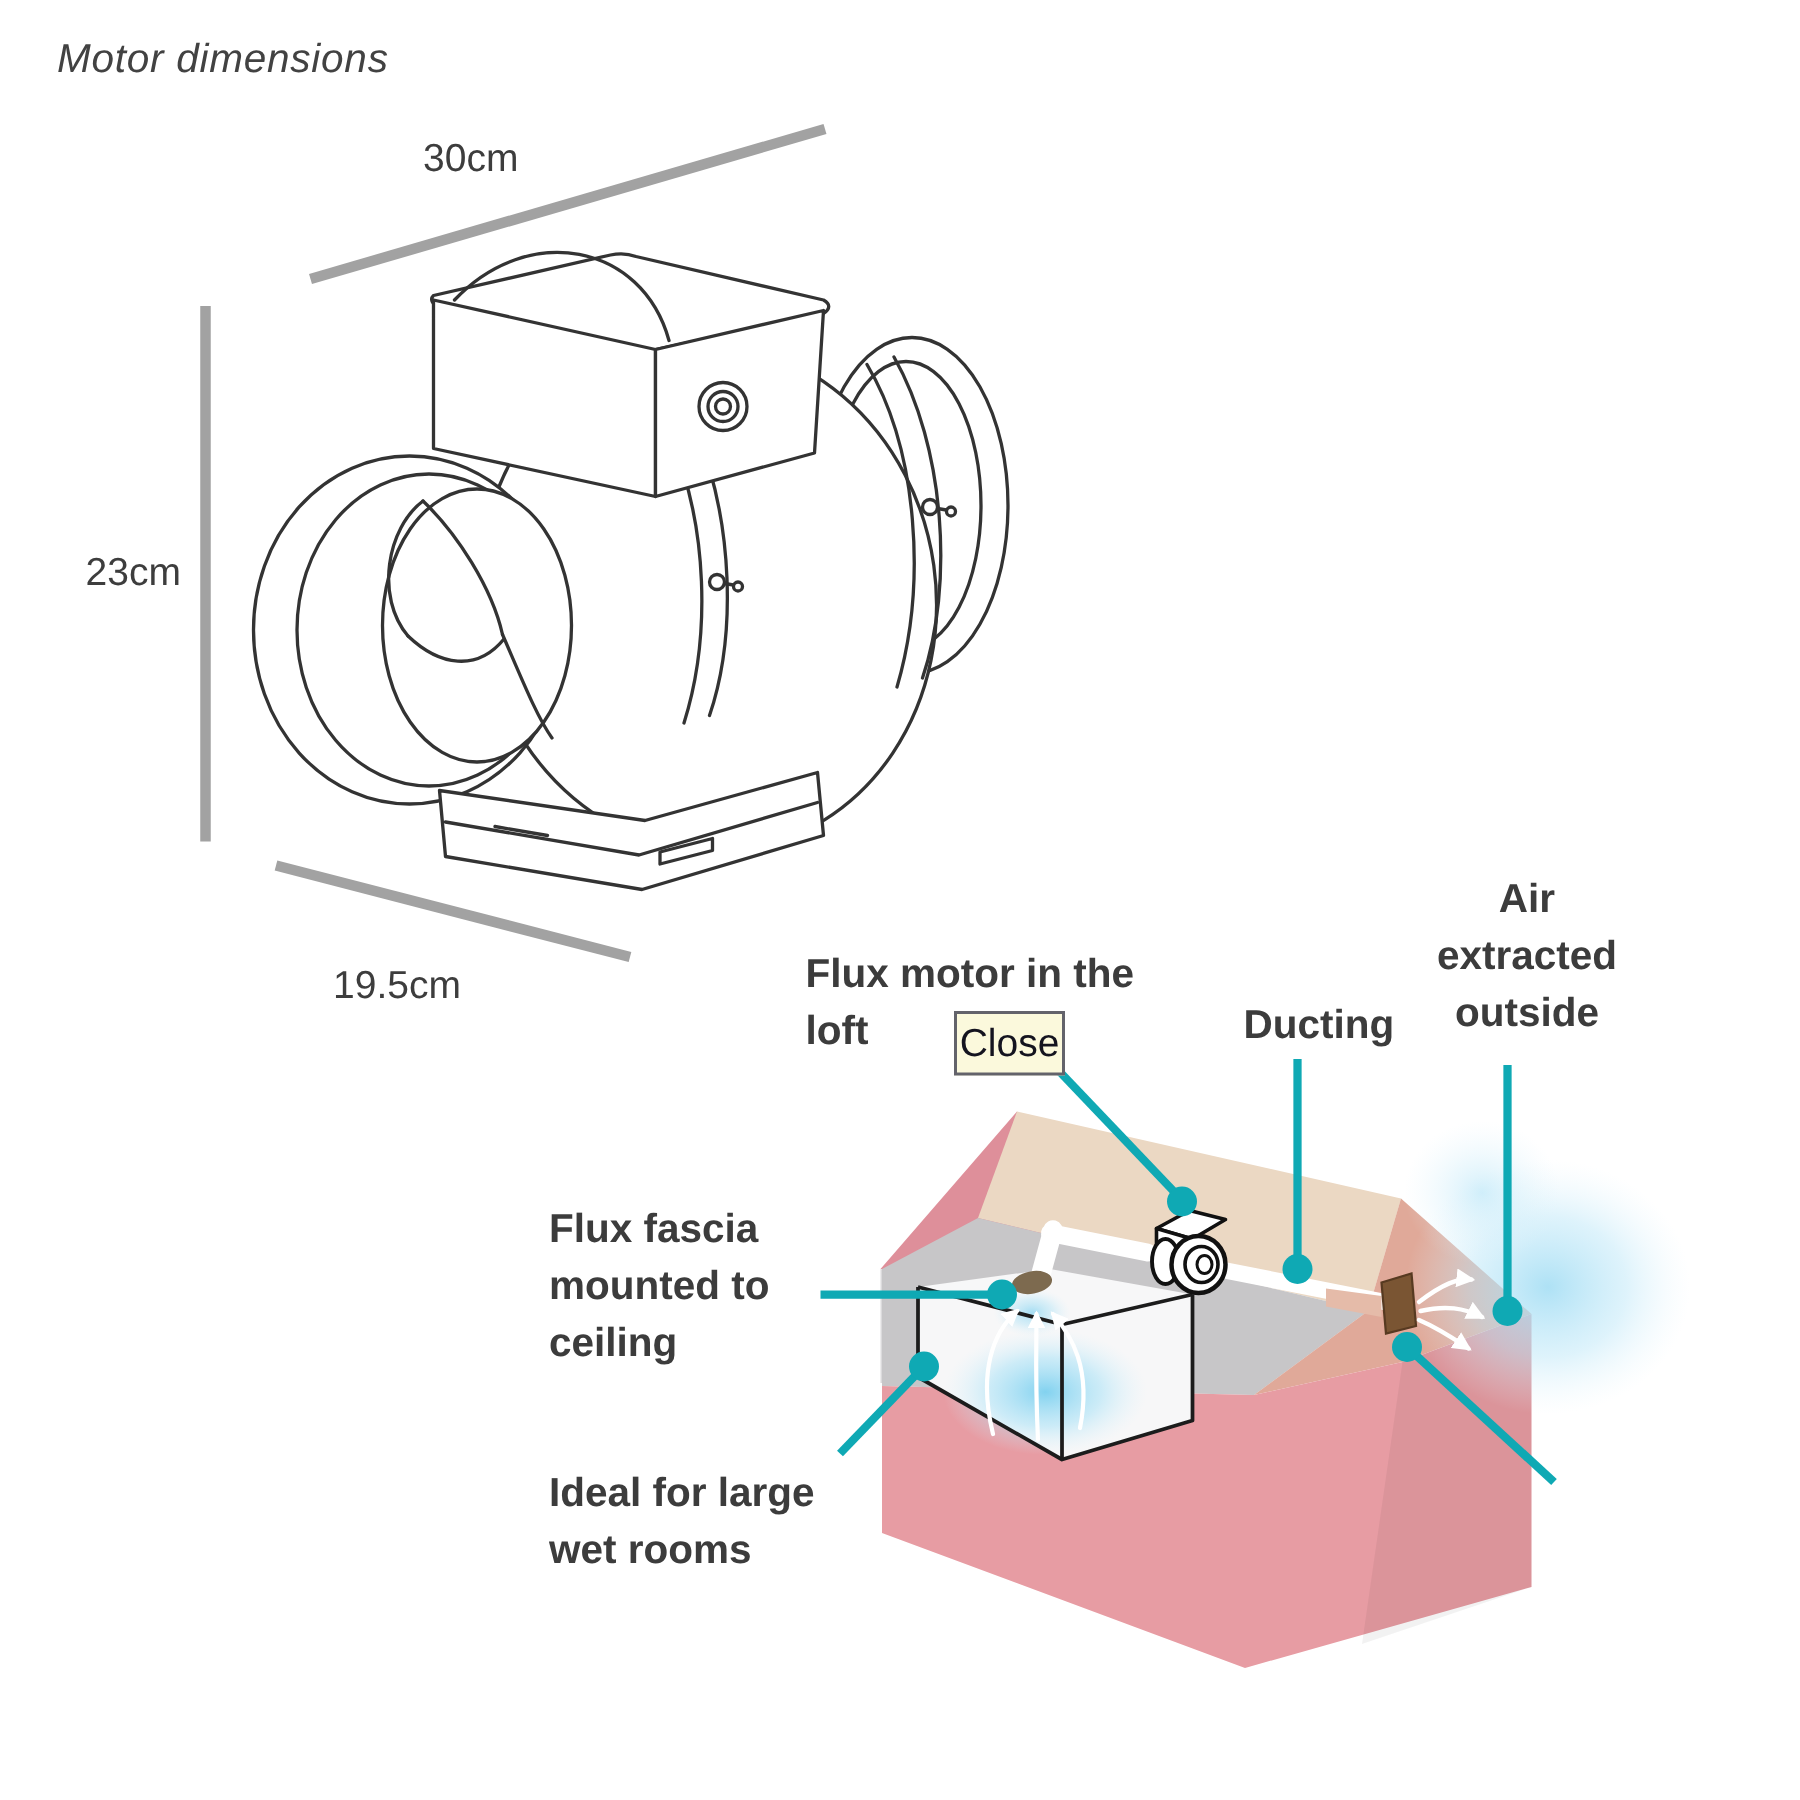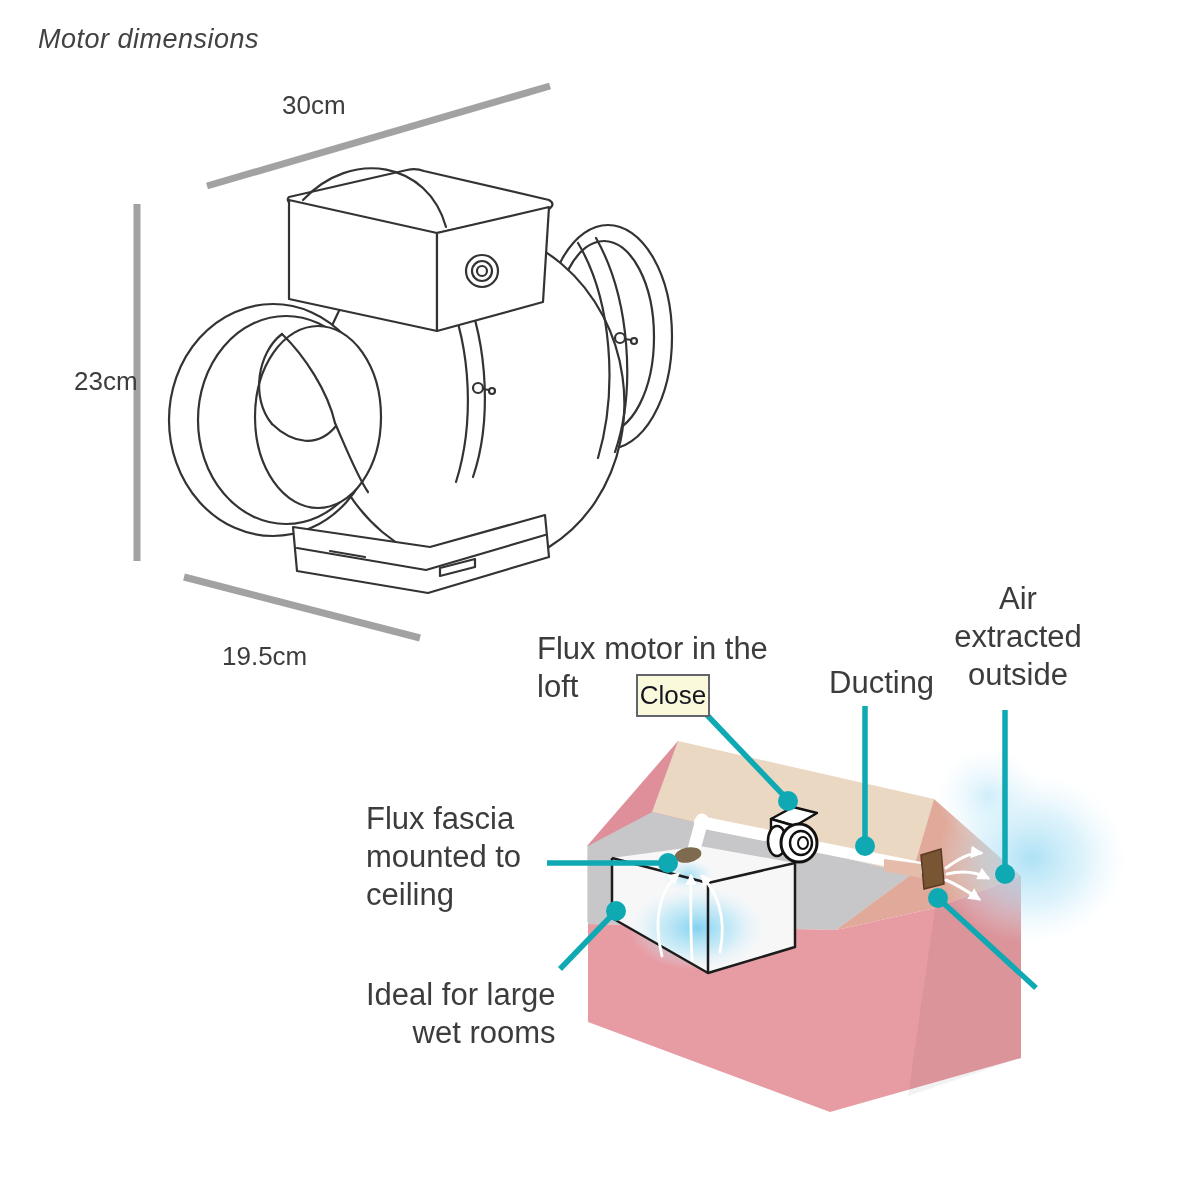--- a/index.html
+++ b/index.html
@@ -3,21 +3,21 @@
 <meta charset="utf-8">
 <style>
   html,body{margin:0;padding:0;background:#fff;}
   body{width:1200px;height:1200px;position:relative;overflow:hidden;
        font-family:"Liberation Sans","DejaVu Sans",sans-serif;}
   .stage{position:absolute;inset:0;width:1200px;height:1200px;}
   svg.layer{position:absolute;left:0;top:0;width:1200px;height:1200px;}
   .page-title{position:absolute;left:38px;top:24px;font-size:27px;font-style:italic;
       color:#424242;letter-spacing:.5px;}
   .dim-label{position:absolute;font-size:26px;color:#3d3d3d;}
-  .callout{position:absolute;font-size:31px;line-height:38px;color:#3c3c3c;}
+  .callout{position:absolute;font-size:27px;line-height:38px;color:#3c3c3c;font-weight:bold;}
   .callout.center{text-align:center;}
   .close-btn{position:absolute;left:636px;top:674px;width:74px;height:43px;
       background:#FBF9DC;border:2px solid #63636b;color:#14141f;font-size:26px;
       font-family:"Liberation Sans",sans-serif;padding:12px 4px;box-sizing:border-box;
       display:flex;align-items:center;justify-content:center;cursor:pointer;}
 </style>
 </head>
 <body>
 
 <div class="stage">
@@ -187,21 +187,21 @@
       <g>
         <line x1="1036" y1="988" x2="938" y2="898"></line>
         <circle cx="938" cy="898" r="10" stroke="none"></circle>
       </g>
     </g>
   </svg>
 
   <div class="page-title">Motor dimensions</div>
 
   <div class="dim-label" style="left:282px;top:90px;">30cm</div>
-  <div class="dim-label" style="left:74px;top:366px;">23cm</div>
+  <div class="dim-label" style="left:57px;top:366px;">23cm</div>
   <div class="dim-label" style="left:222px;top:641px;">19.5cm</div>
 
   <div class="callout" style="left:537px;top:630px;width:235px;">
     <div>Flux motor in the</div>
     <div>loft</div>
   </div>
 
   <button class="close-btn">Close</button>
 
   <div class="callout" style="left:829px;top:664px;">
@@ -213,19 +213,19 @@
     <div>extracted</div>
     <div>outside</div>
   </div>
 
   <div class="callout" style="left:366px;top:800px;">
     <div>Flux fascia</div>
     <div>mounted to</div>
     <div>ceiling</div>
   </div>
 
-  <div class="callout" style="left:366px;top:976px;text-align:right;">
+  <div class="callout" style="left:366px;top:976px;">
     <div>Ideal for large</div>
     <div>wet rooms</div>
   </div>
 
 
 </div>
 
 </body></html>

